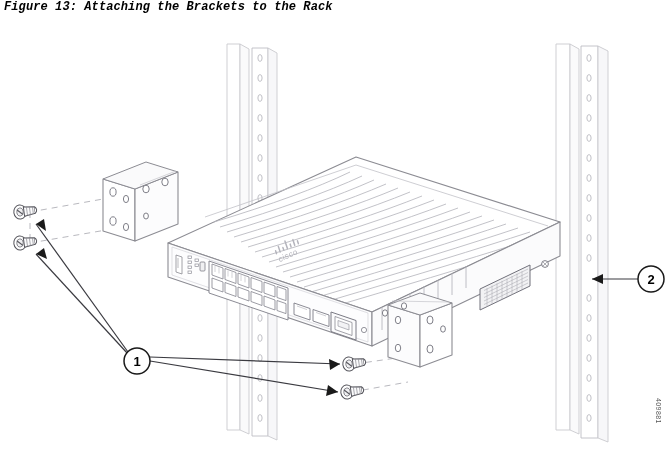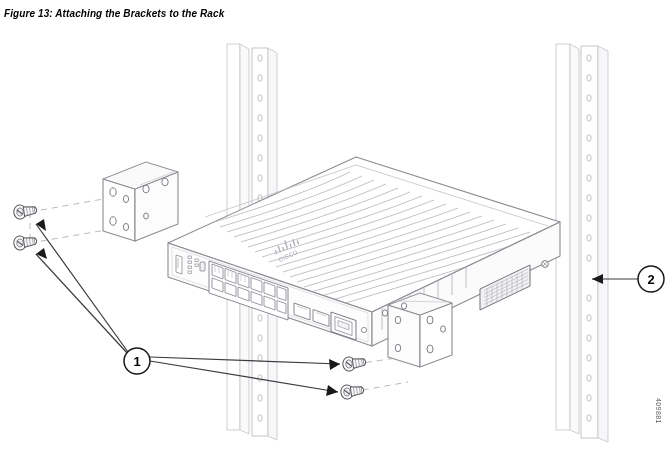--- a/index.html
+++ b/index.html
@@ -10,27 +10,28 @@
   body {
     width: 668px;
     height: 456px;
     position: relative;
     overflow: hidden;
     font-family: "Liberation Sans", sans-serif;
   }
   #figure-title {
     position: absolute;
     left: 4px;
-    top: 8px;
-    font-size: 10px;
+    top: 0;
+    font-size: 12px;
     font-weight: bold;
     font-style: italic;
     color: #000000;
     letter-spacing: 0.1px;
     white-space: nowrap;
+    font-family: Liberation Mono, monospace;
   }
   #artwork {
     position: absolute;
     left: 0;
     top: 0;
     width: 668px;
     height: 456px;
   }
   #artwork-id {
     position: absolute;

